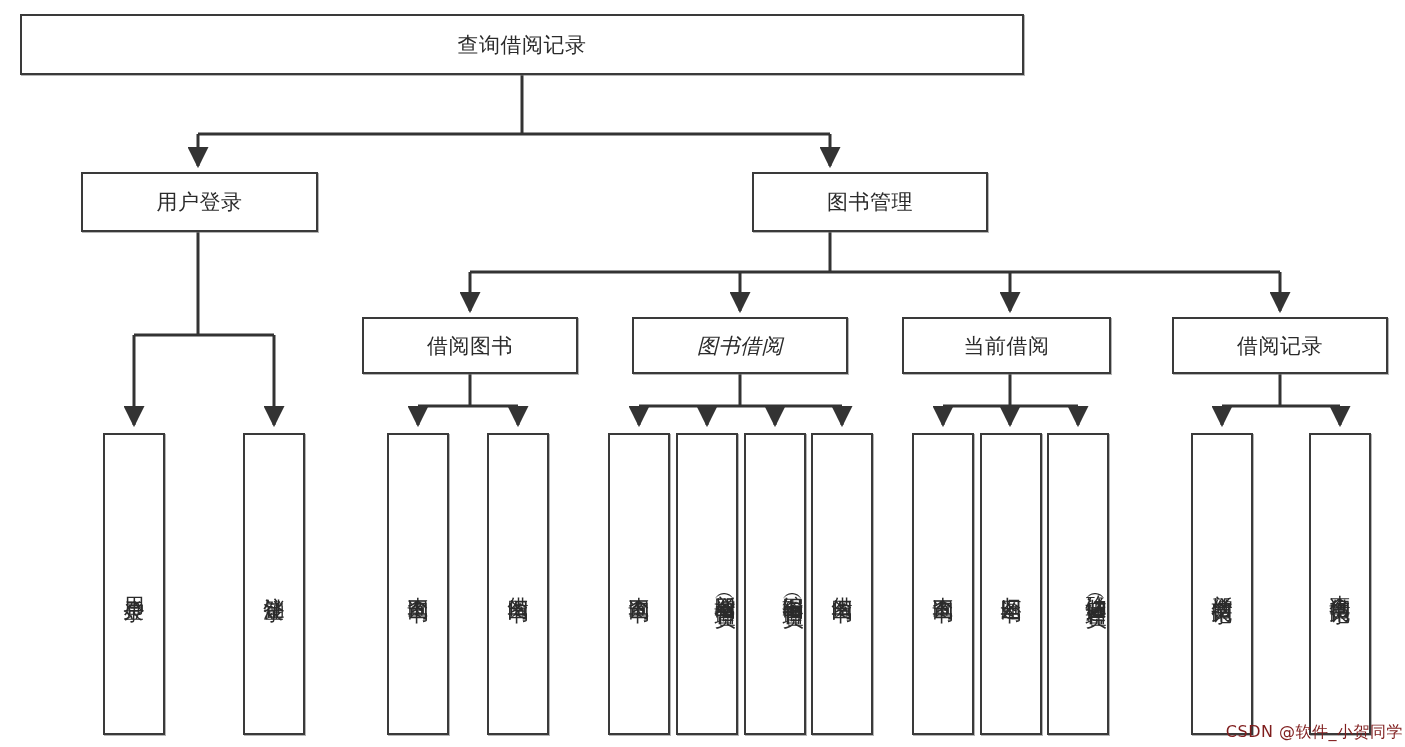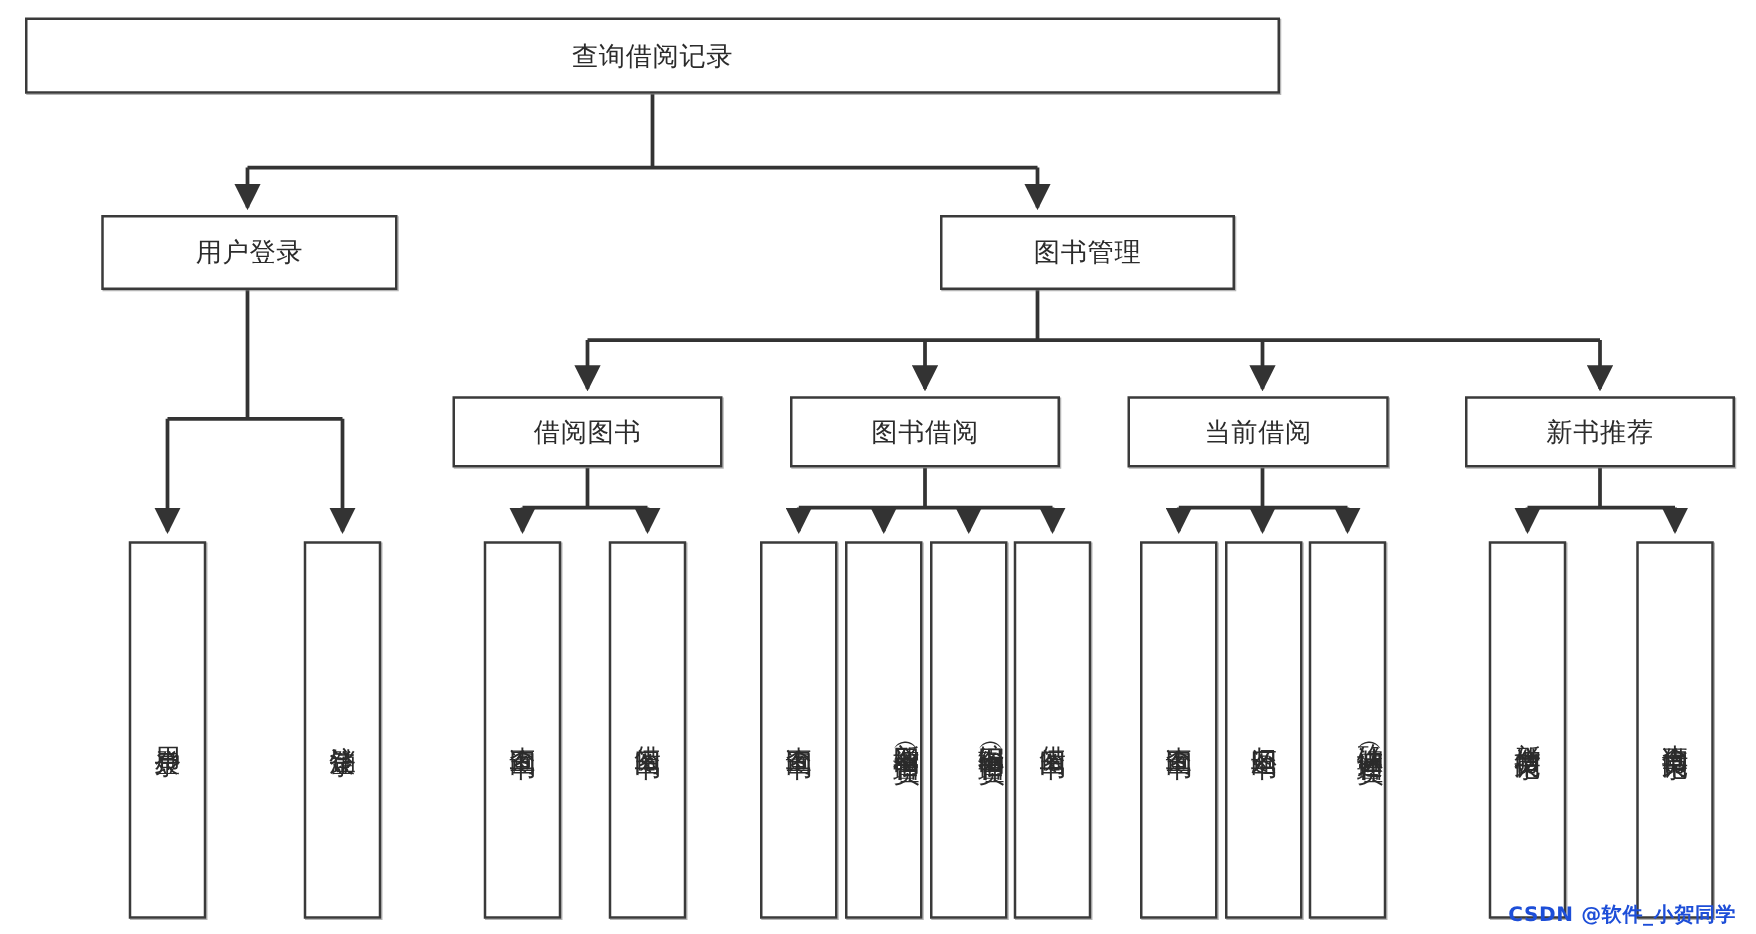--- a/index.html
+++ b/index.html
@@ -51,28 +51,27 @@
     padding-top: 6px;
     line-height: 1.05;
     white-space: nowrap;
   }
   .nodebox.vertical.center-v {
     align-items: center;
     padding-top: 0;
   }
   .watermark {
     position: absolute;
-    right: 16px;
+    right: 2px;
     bottom: 4px;
     font-size: 16px;
-    color: #1d4ed8;
+    color: #7f1d1d;
     letter-spacing: 0.5px;
     white-space: nowrap;
     pointer-events: none;
-    font-weight: bold;
   }
 </style>
 </head>
 <body>
 
 <div id="diagram-root">
 
   <svg id="flow" viewBox="0 0 1405 747">
     <defs>
       <marker id="arrow" viewBox="0 0 10 10" refX="9" refY="5" markerWidth="7" markerHeight="7" orient="auto-start-reverse">
@@ -130,28 +129,28 @@
   <div class="nodebox horizontal" style="left:81px; top:172px; width:237px; height:60px;">
     <span>用户登录</span>
   </div>
   <div class="nodebox horizontal" style="left:712px; top:172px; width:236px; height:60px;margin-left:40px;">
     <span>图书管理</span>
   </div>
 
   <div class="nodebox horizontal" style="left:362px; top:317px; width:216px; height:57px;">
     <span>借阅图书</span>
   </div>
-  <div class="nodebox horizontal" style="left:632px; top:317px; width:216px; height:57px;">
+  <div class="nodebox horizontal" style="left:632px; top:317px; width:216px; height:57px;font-style:italic;">
     <span>图书借阅</span>
   </div>
   <div class="nodebox horizontal" style="left:902px; top:317px; width:209px; height:57px;">
     <span>当前借阅</span>
   </div>
   <div class="nodebox horizontal" style="left:1172px; top:317px; width:216px; height:57px;">
-    <span>新书推荐</span>
+    <span>借阅记录</span>
   </div>
 
   <div class="nodebox vertical center-v" style="left:103px; top:433px; width:62px; height:302px;">
     <span>用户登录</span>
   </div>
   <div class="nodebox vertical center-v" style="left:243px; top:433px; width:62px; height:302px;">
     <span>注销登录</span>
   </div>
 
   <div class="nodebox vertical center-v" style="left:387px; top:433px; width:62px; height:302px;">

